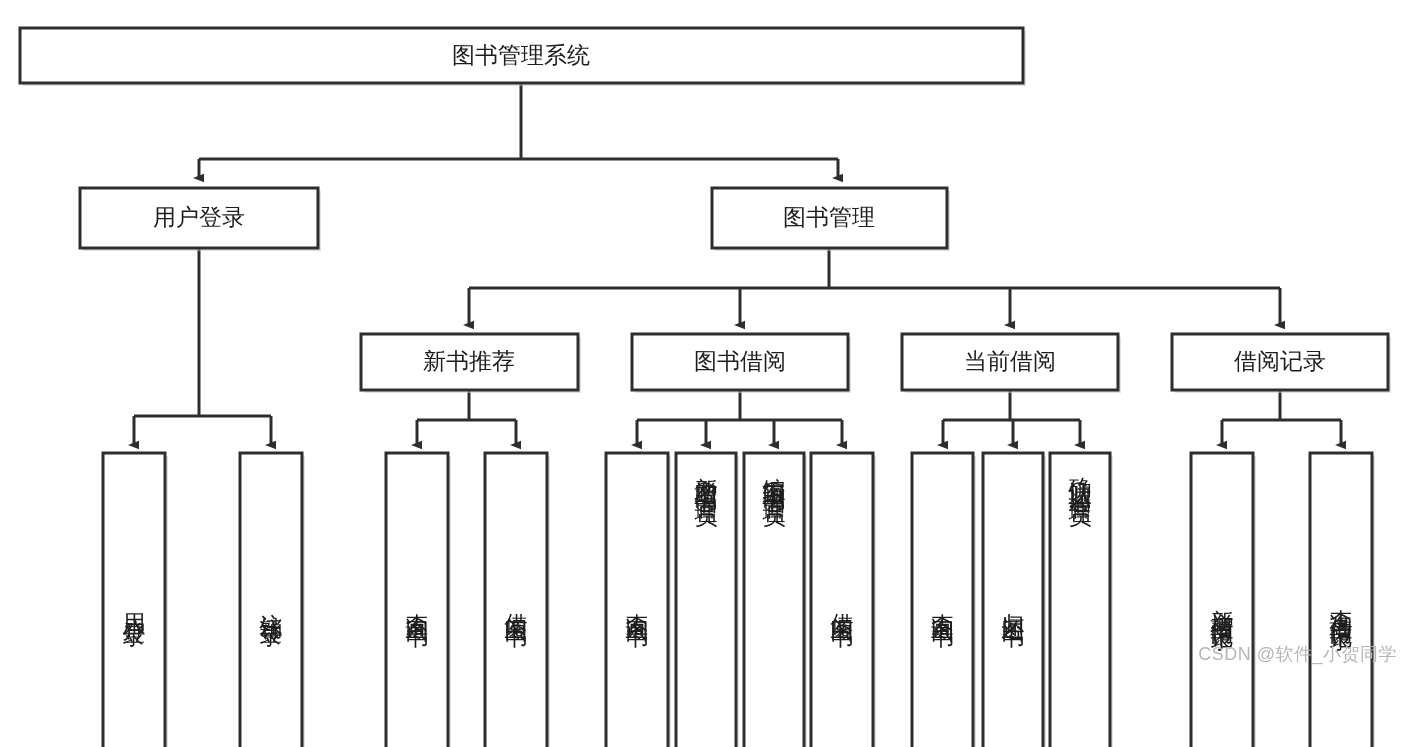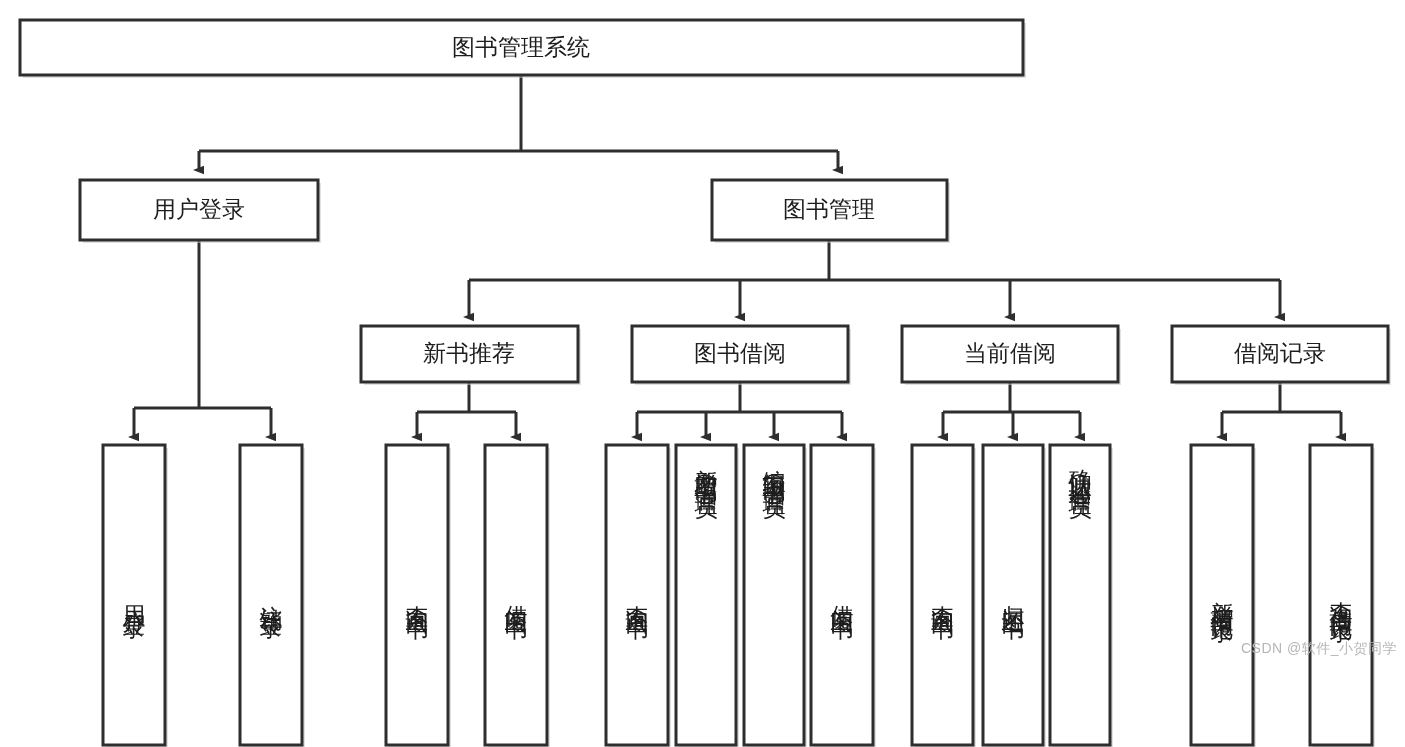--- a/index.html
+++ b/index.html
@@ -10,21 +10,21 @@
   body {
     width: 1405px;
     height: 747px;
     font-family: "Liberation Sans", "DejaVu Sans", sans-serif;
     position: relative;
     overflow: hidden;
   }
   #diagram-root {
     position: absolute;
     left: 0;
-    top: 8px;
+    top: 16px;
     width: 1405px;
     height: 658px;
   }
   svg#flow {
     display: block;
     width: 1405px;
     height: 747px;
   }
   .node-rect {
     fill: #ffffff;
@@ -64,21 +64,21 @@
     letter-spacing: 4px;
     color: #1d1d1d;
     white-space: nowrap;
     text-align: center;
   }
   #watermark {
     position: absolute;
     right: 8px;
     bottom: 8px;
     font-family: "Liberation Sans", "DejaVu Sans", sans-serif;
-    font-size: 14px;
+    font-size: 18px;
     color: #b6b6b6;
     letter-spacing: 0.5px;
     user-select: none;
   }
 </style>
 </head>
 <body>
 
 <div id="diagram-root">
 

